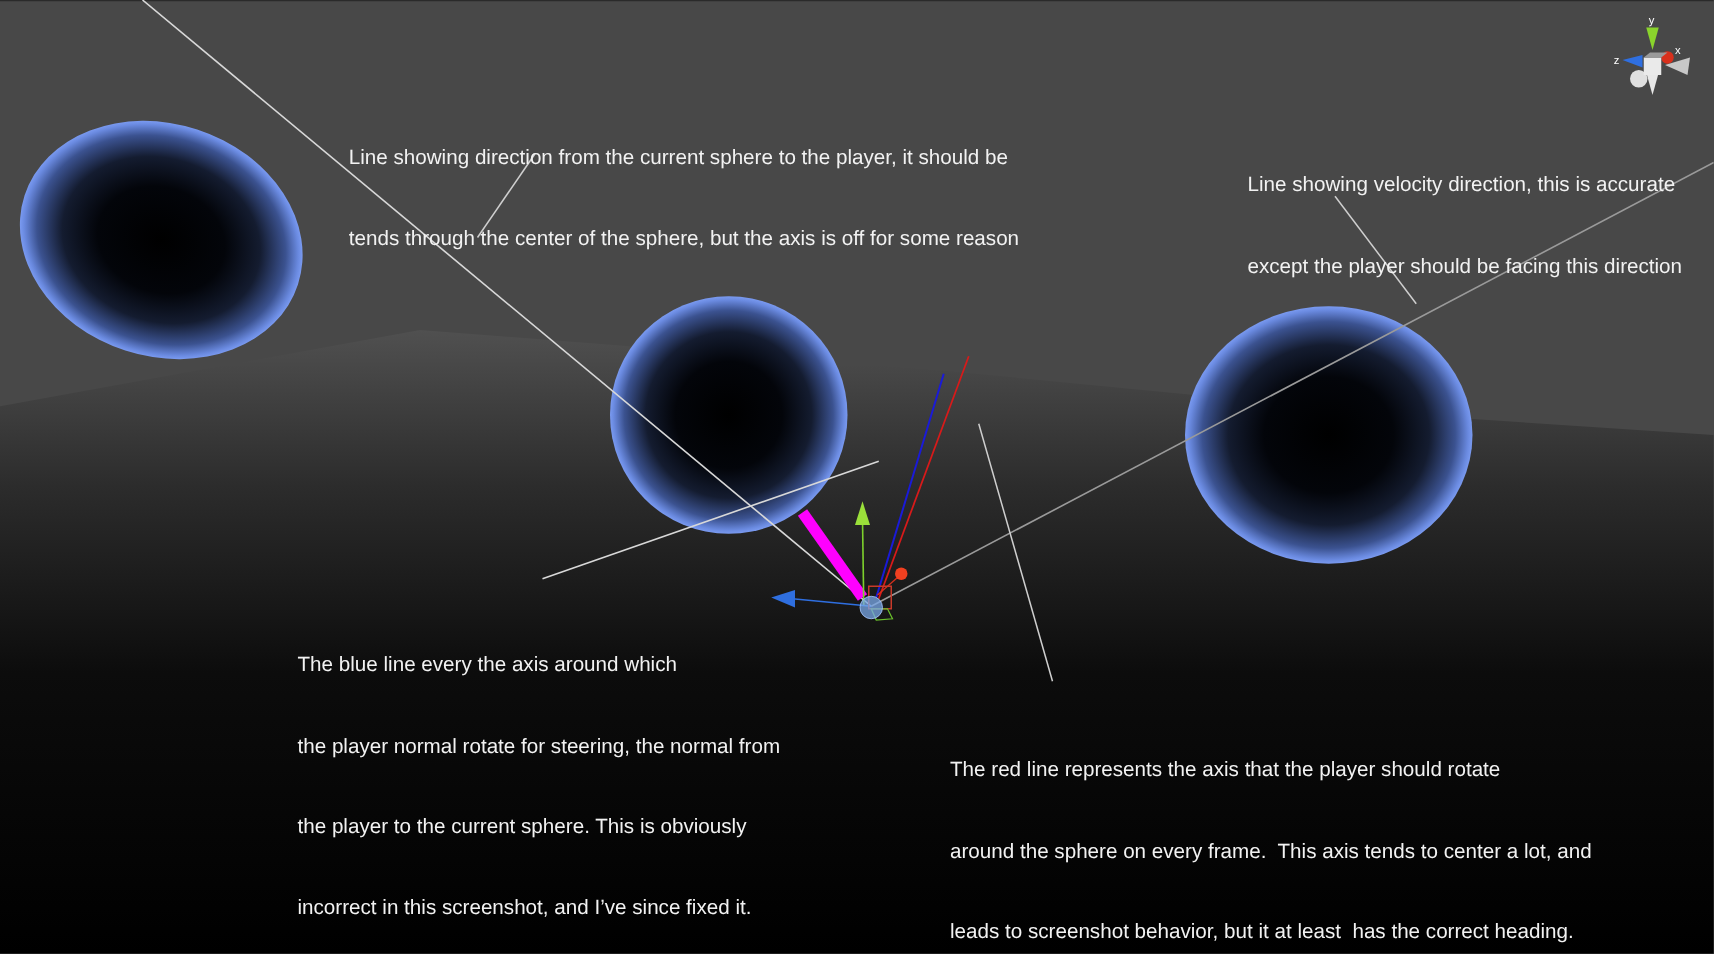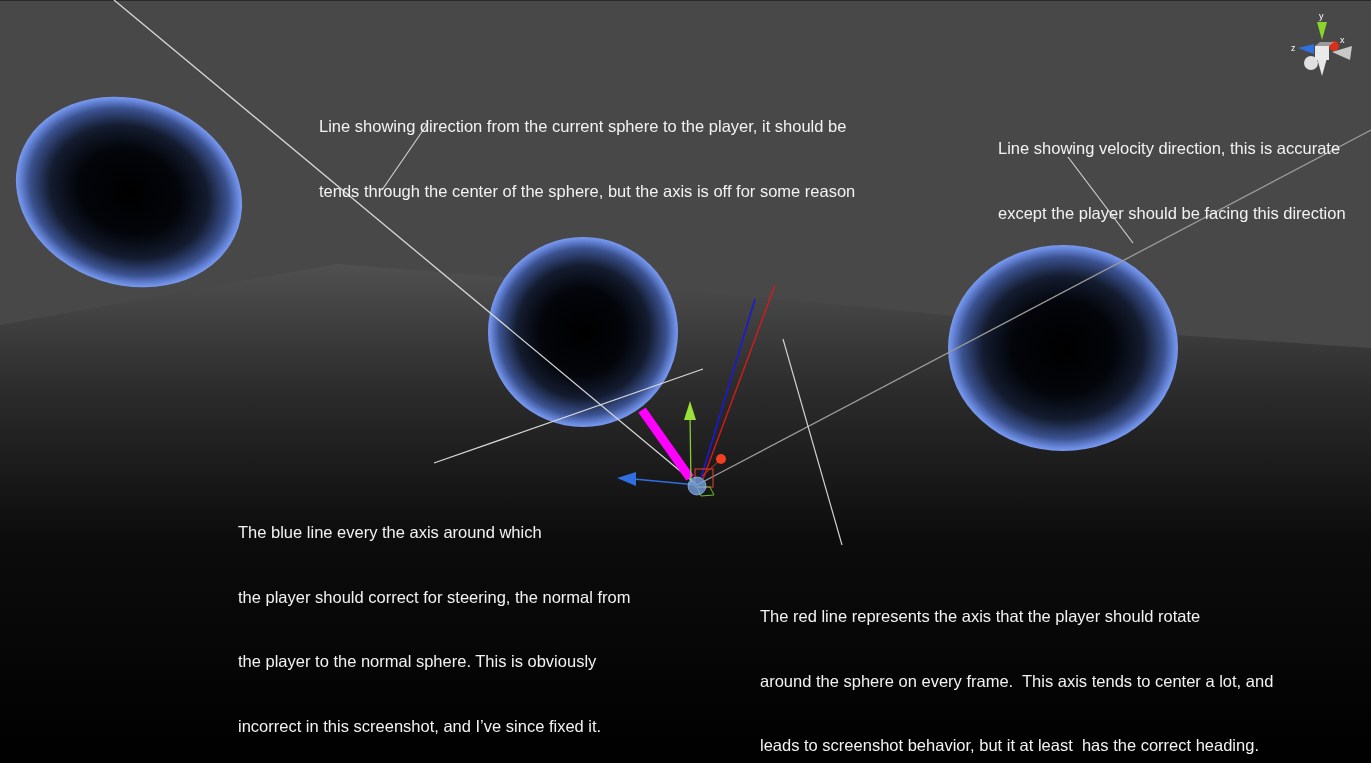--- a/index.html
+++ b/index.html
@@ -85,34 +85,34 @@
   <circle cx="50" cy="40" r="5" fill="#d8301c"></circle>
   <text class="gz-label" x="7" y="45">z</text>
   <polygon points="14,42 30,38 30,48" fill="#2f6fe0"></polygon>
   <polygon points="48,46 68,40 66,54" fill="#c8c8c8"></polygon>
   <polygon points="38,70 33,52 43,52" fill="#e8e8e8"></polygon>
   <ellipse cx="27" cy="57" rx="7" ry="7" fill="#e0e0e0"></ellipse>
   <rect x="31" y="40" width="14" height="14" fill="#eaeaea"></rect>
   <polygon points="31,40 36,36 50,36 45,40" fill="#9a9a9a"></polygon>
 </svg>
 
-<div class="note" style="left:279px; top:73px;margin-left:40px;">
+<div class="note" style="left:279px; top:73px;">
   <div>Line showing direction from the current sphere to the player, it should be</div>
   <div>tends through the center of the sphere, but the axis is off for some reason</div>
 </div>
 
 <div class="note" style="left:998px; top:95px;">
   <div>Line showing velocity direction, this is accurate</div>
   <div>except the player should be facing this direction</div>
 </div>
 
 <div class="note" style="left:238px; top:479px;">
   <div>The blue line every the axis around which</div>
-  <div>the player should correct for steering, the normal from</div>
-  <div>the player to the normal sphere. This is obviously</div>
+  <div>the player normal rotate for steering, the normal from</div>
+  <div>the player to the current sphere. This is obviously</div>
   <div>incorrect in this screenshot, and I’ve since fixed it.</div>
 </div>
 
 <div class="note" style="left:760px; top:563px;">
   <div>The red line represents the axis that the player should rotate</div>
   <div>around the sphere on every frame.  This axis tends to center a lot, and</div>
   <div>leads to screenshot behavior, but it at least  has the correct heading.</div>
 </div>
 
 </body></html>

